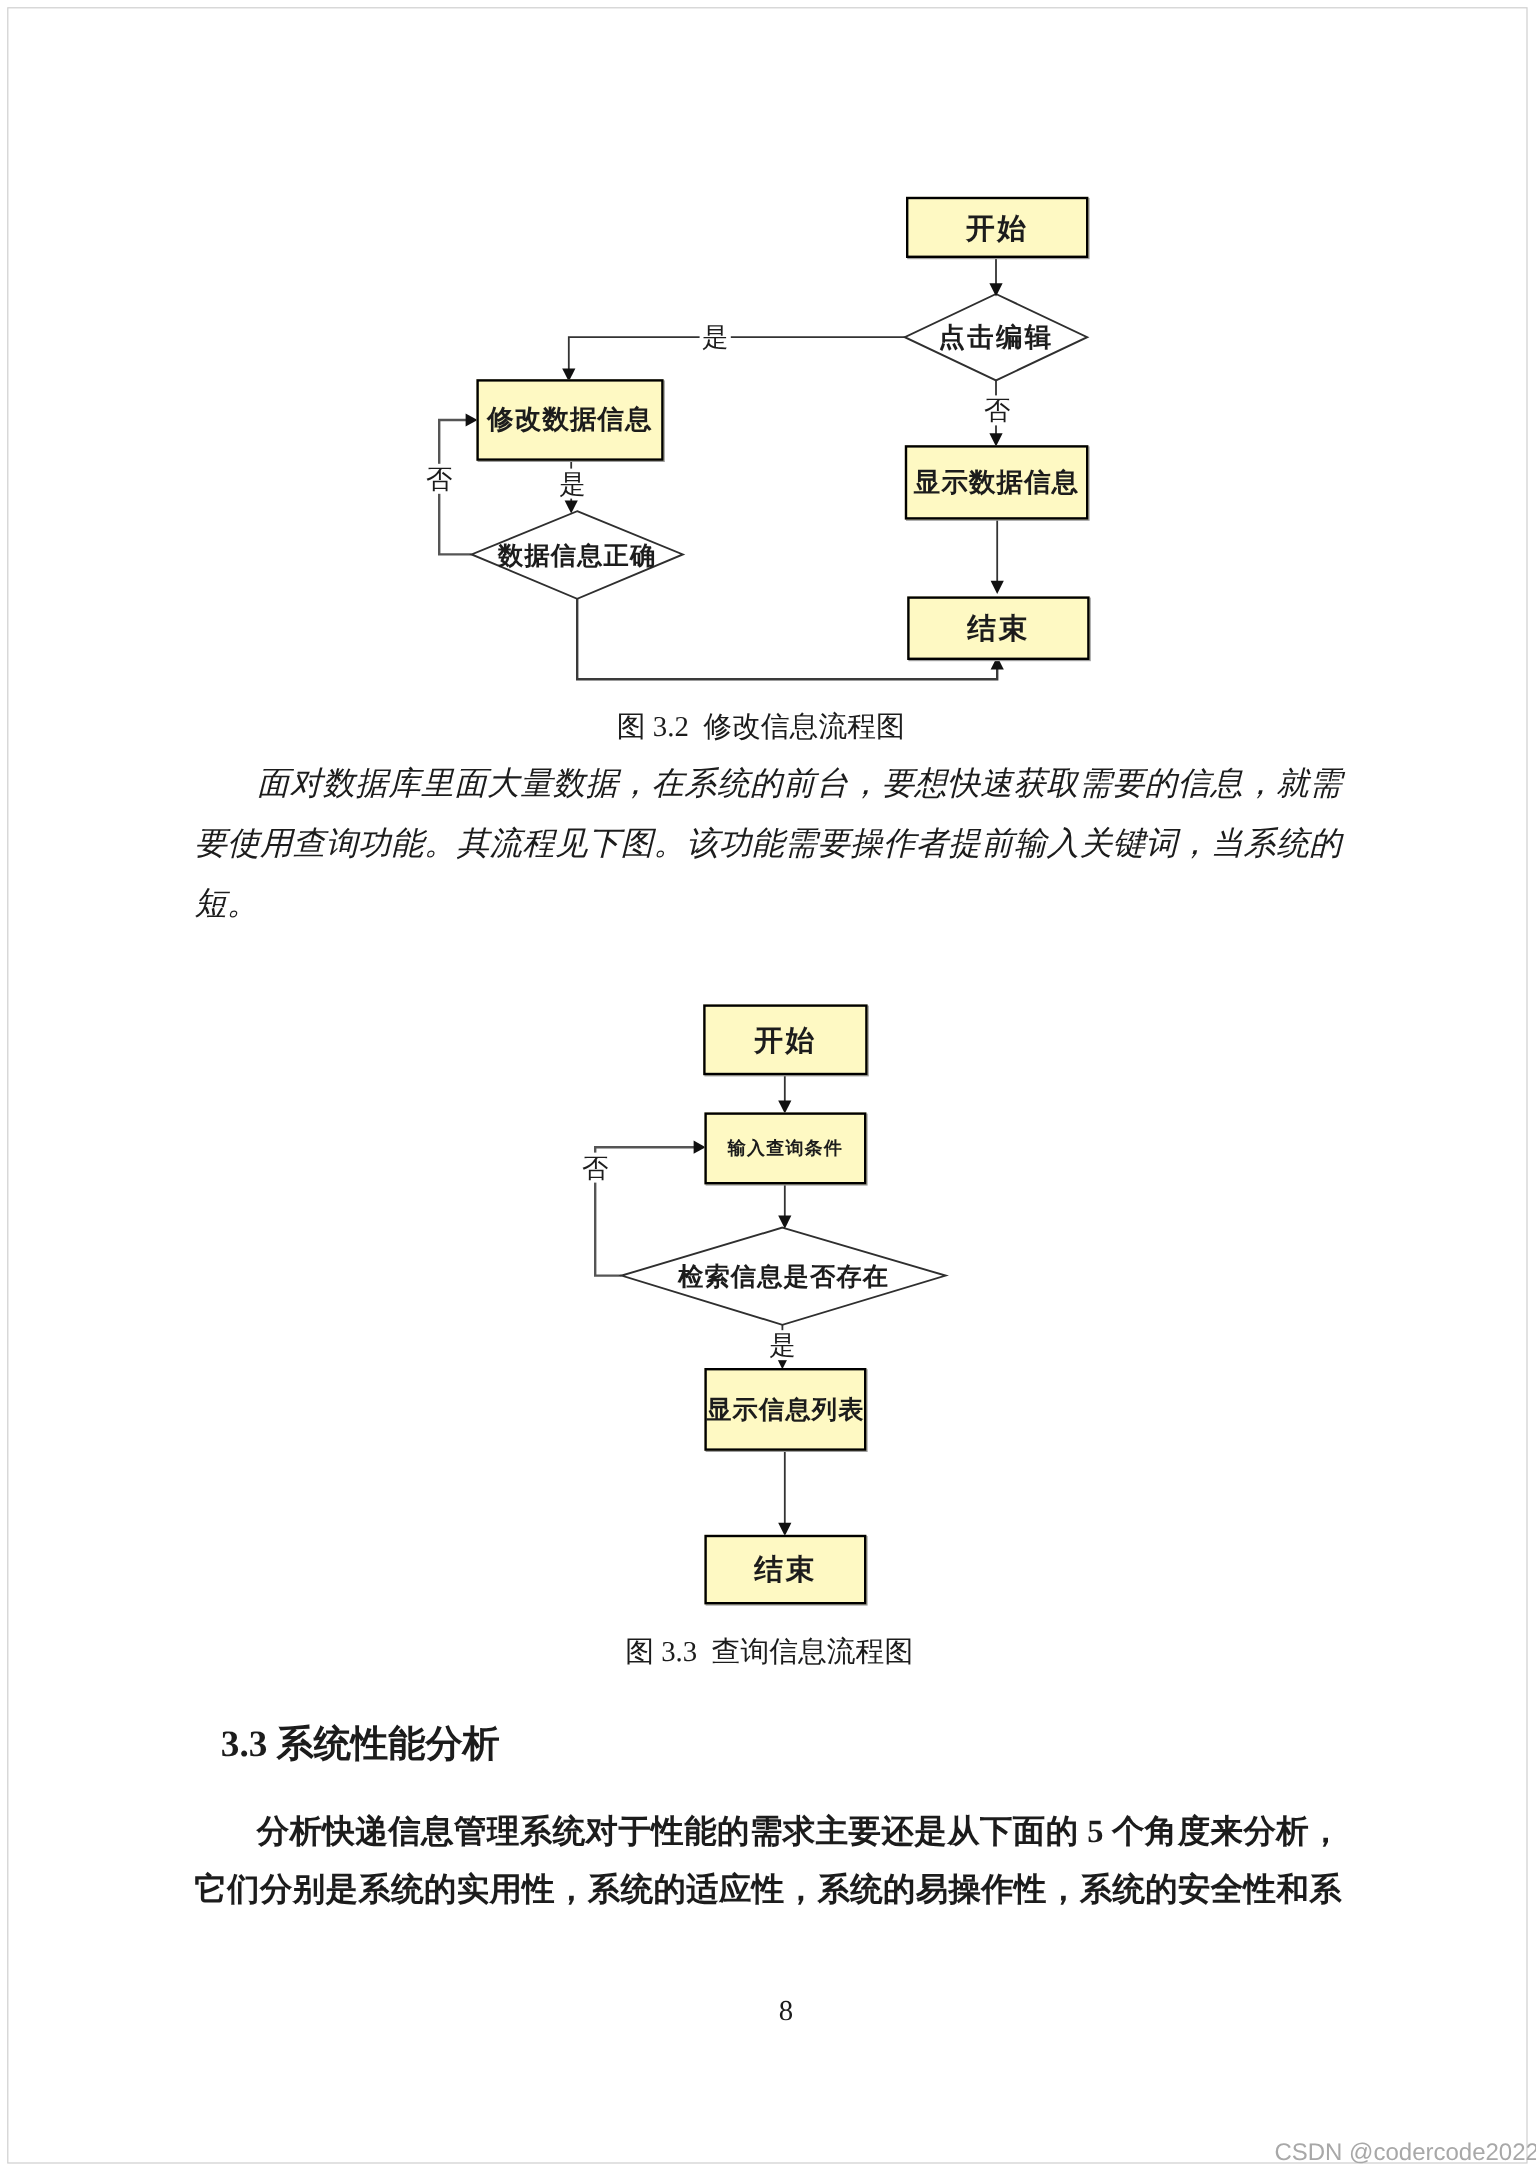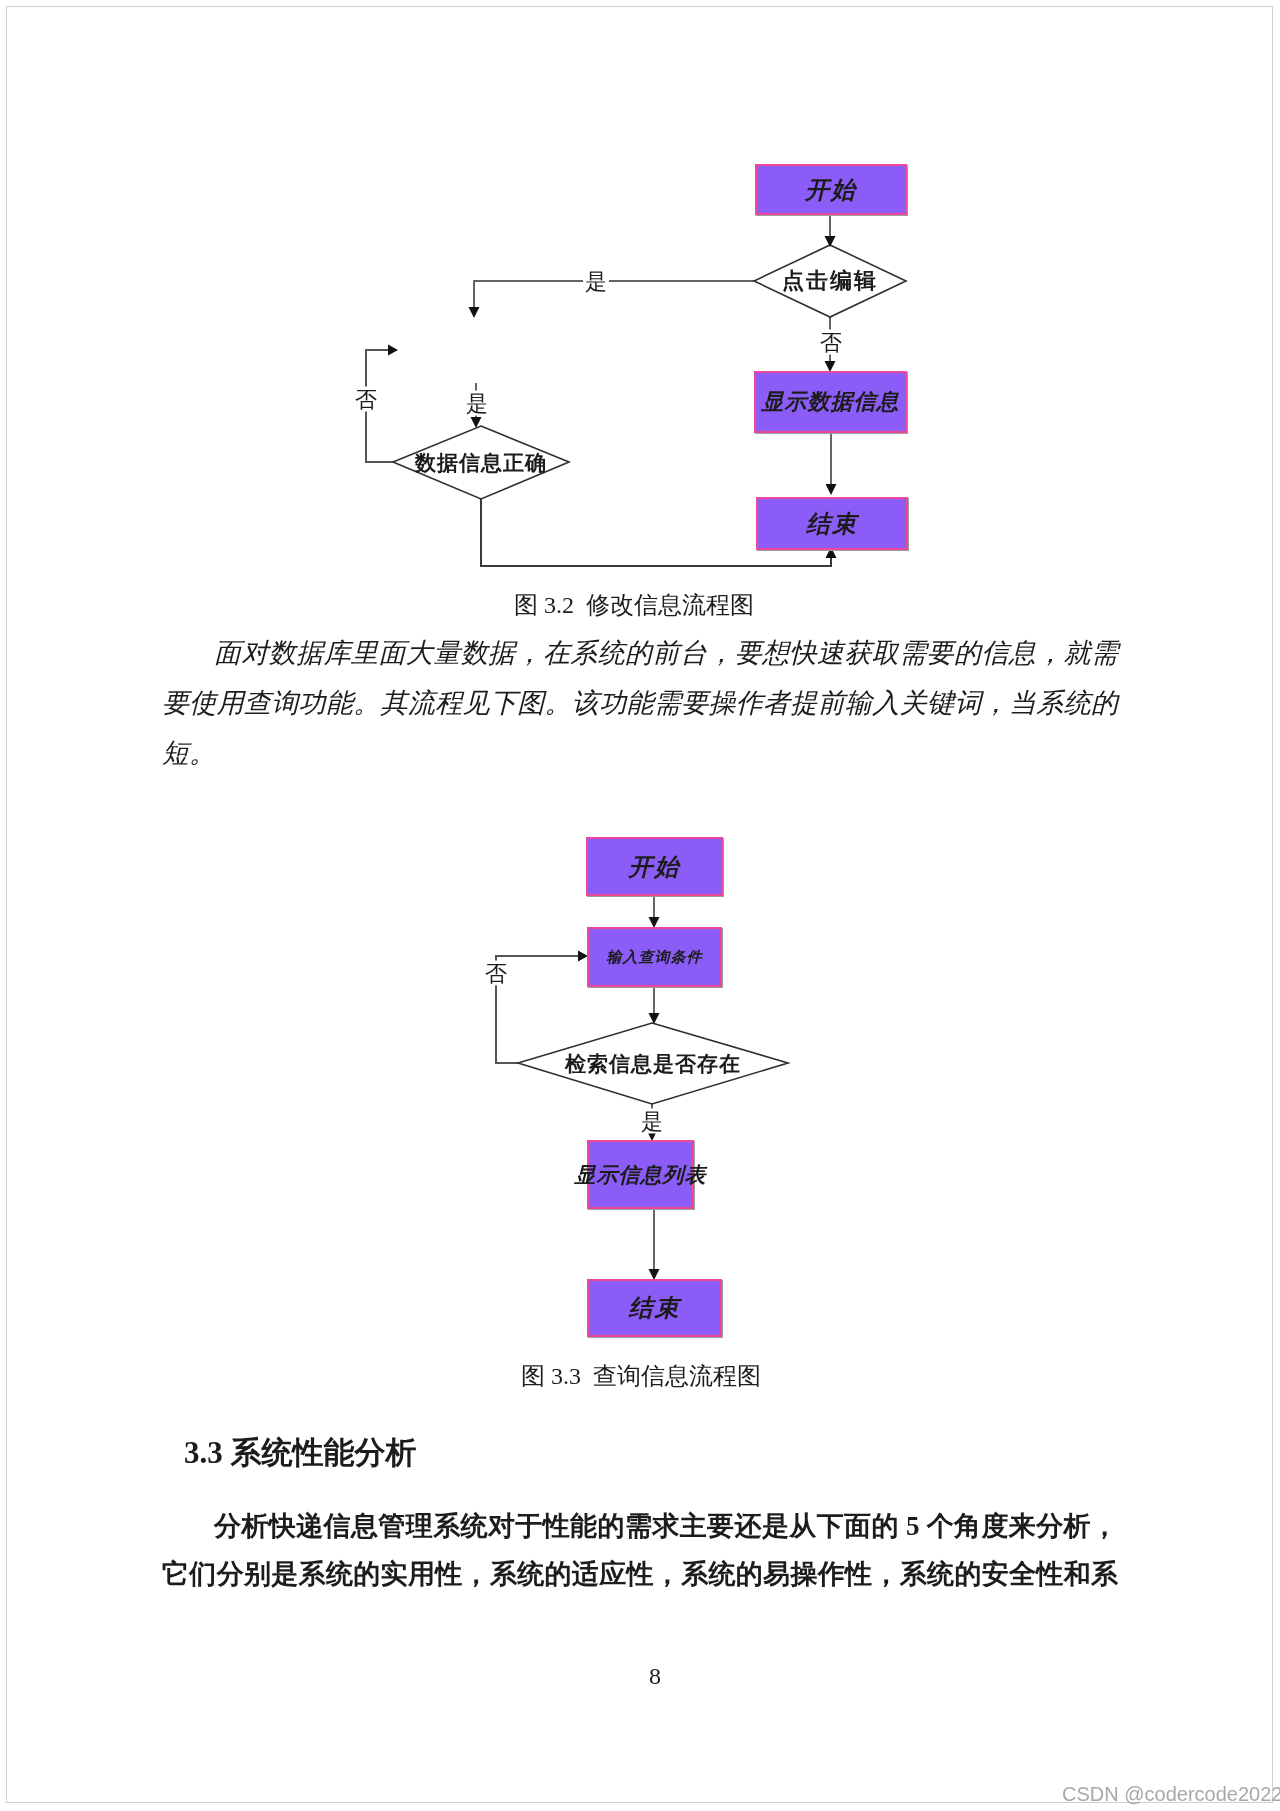--- a/index.html
+++ b/index.html
@@ -6,26 +6,25 @@
   #page{
     position:relative; width:1280px; height:1811px; background:#ffffff;
     font-family:"Liberation Serif", serif; color:#1c1c1c; overflow:hidden;
   }
   .frame{
     position:absolute; left:6px; top:6px; width:1267px; height:1797px;
     border:1px solid #cfcfcf; box-sizing:border-box; pointer-events:none;
   }
   svg.connectors{position:absolute; left:0; top:0; z-index:1; pointer-events:none;}
   .fbox{
-    position:absolute; z-index:3; background:#8b5cf6; box-sizing:border-box;
-    border:2px solid #ec4899; box-shadow:1px 1px 0 #9e9e9e;
+    position:absolute; z-index:3; background:#fef9c3; box-sizing:border-box;
+    border:2px solid #000000; box-shadow:1px 1px 0 #9e9e9e;
     display:flex; align-items:center; justify-content:center;
     font-weight:700; white-space:nowrap; letter-spacing:2px;
     font-family:"Liberation Serif", serif;
-    font-style:italic;
   }
   .dlabel{
     position:absolute; z-index:3; display:flex; align-items:center; justify-content:center;
     font-weight:700; white-space:nowrap; font-family:"Liberation Serif", serif;
   }
   .elabel{
     position:absolute; z-index:4; background:#ffffff; font-size:22px; line-height:25px;
     padding:0 2px; transform:translate(-50%,-50%); white-space:nowrap;
     font-family:"Liberation Serif", serif;
   }
@@ -86,20 +85,21 @@
     <polygon points="578,950.5 578,961.5 588,956" fill="#111"></polygon>
     <polygon points="648.5,1013 659.5,1013 654,1024" fill="#111"></polygon>
     <polygon points="646.5,1130 657.5,1130 652,1141" fill="#111"></polygon>
     <polygon points="648.5,1269 659.5,1269 654,1280" fill="#111"></polygon>
   </svg>
 
   <div class="fbox" style="left:755px; top:164px; width:152px; height:51px; font-size:24px;">开始</div>
 
   <div class="dlabel" style="left:754px; top:245px; width:152px; height:72px; font-size:22px; letter-spacing:2px;">点击编辑</div>
 
+  <div class="fbox" style="left:397px; top:316px; width:156px; height:68px; font-size:22px; letter-spacing:1px;">修改数据信息</div>
 
   <div class="dlabel" style="left:393px; top:426px; width:176px; height:73px; font-size:21px; letter-spacing:1px;">数据信息正确</div>
 
   <div class="fbox" style="left:754px; top:371px; width:153px; height:62px; font-size:22px; letter-spacing:1px;">显示数据信息</div>
 
   <div class="fbox" style="left:756px; top:497px; width:152px; height:53px; font-size:24px;">结束</div>
 
   <div class="elabel" style="left:596px; top:281px;">是</div>
   <div class="elabel" style="left:831px; top:342px;">否</div>
   <div class="elabel" style="left:477px; top:403px;">是</div>
@@ -112,21 +112,21 @@
     <div class="jline">要使用查询功能。其流程见下图。该功能需要操作者提前输入关键词，当系统的</div>
     <div class="jline last">短。</div>
   </div>
 
   <div class="fbox" style="left:586px; top:837px; width:137px; height:59px; font-size:24px;">开始</div>
 
   <div class="fbox" style="left:587px; top:927px; width:135px; height:60px; font-size:15px; letter-spacing:1px;">输入查询条件</div>
 
   <div class="dlabel" style="left:518px; top:1023px; width:270px; height:81px; font-size:21px; letter-spacing:1px;">检索信息是否存在</div>
 
-  <div class="fbox" style="left:587px; top:1140px; width:107px; height:69px; font-size:21px; letter-spacing:1px;">显示信息列表</div>
+  <div class="fbox" style="left:587px; top:1140px; width:135px; height:69px; font-size:21px; letter-spacing:1px;">显示信息列表</div>
 
   <div class="fbox" style="left:587px; top:1279px; width:135px; height:58px; font-size:24px;">结束</div>
 
   <div class="elabel" style="left:496px; top:973px;">否</div>
   <div class="elabel" style="left:652px; top:1121px;">是</div>
 
   <div class="caption" style="left:641px; top:1360px;">图 3.3  查询信息流程图</div>
 
   <div class="heading" style="left:184px; top:1432px;">3.3 系统性能分析</div>
 

